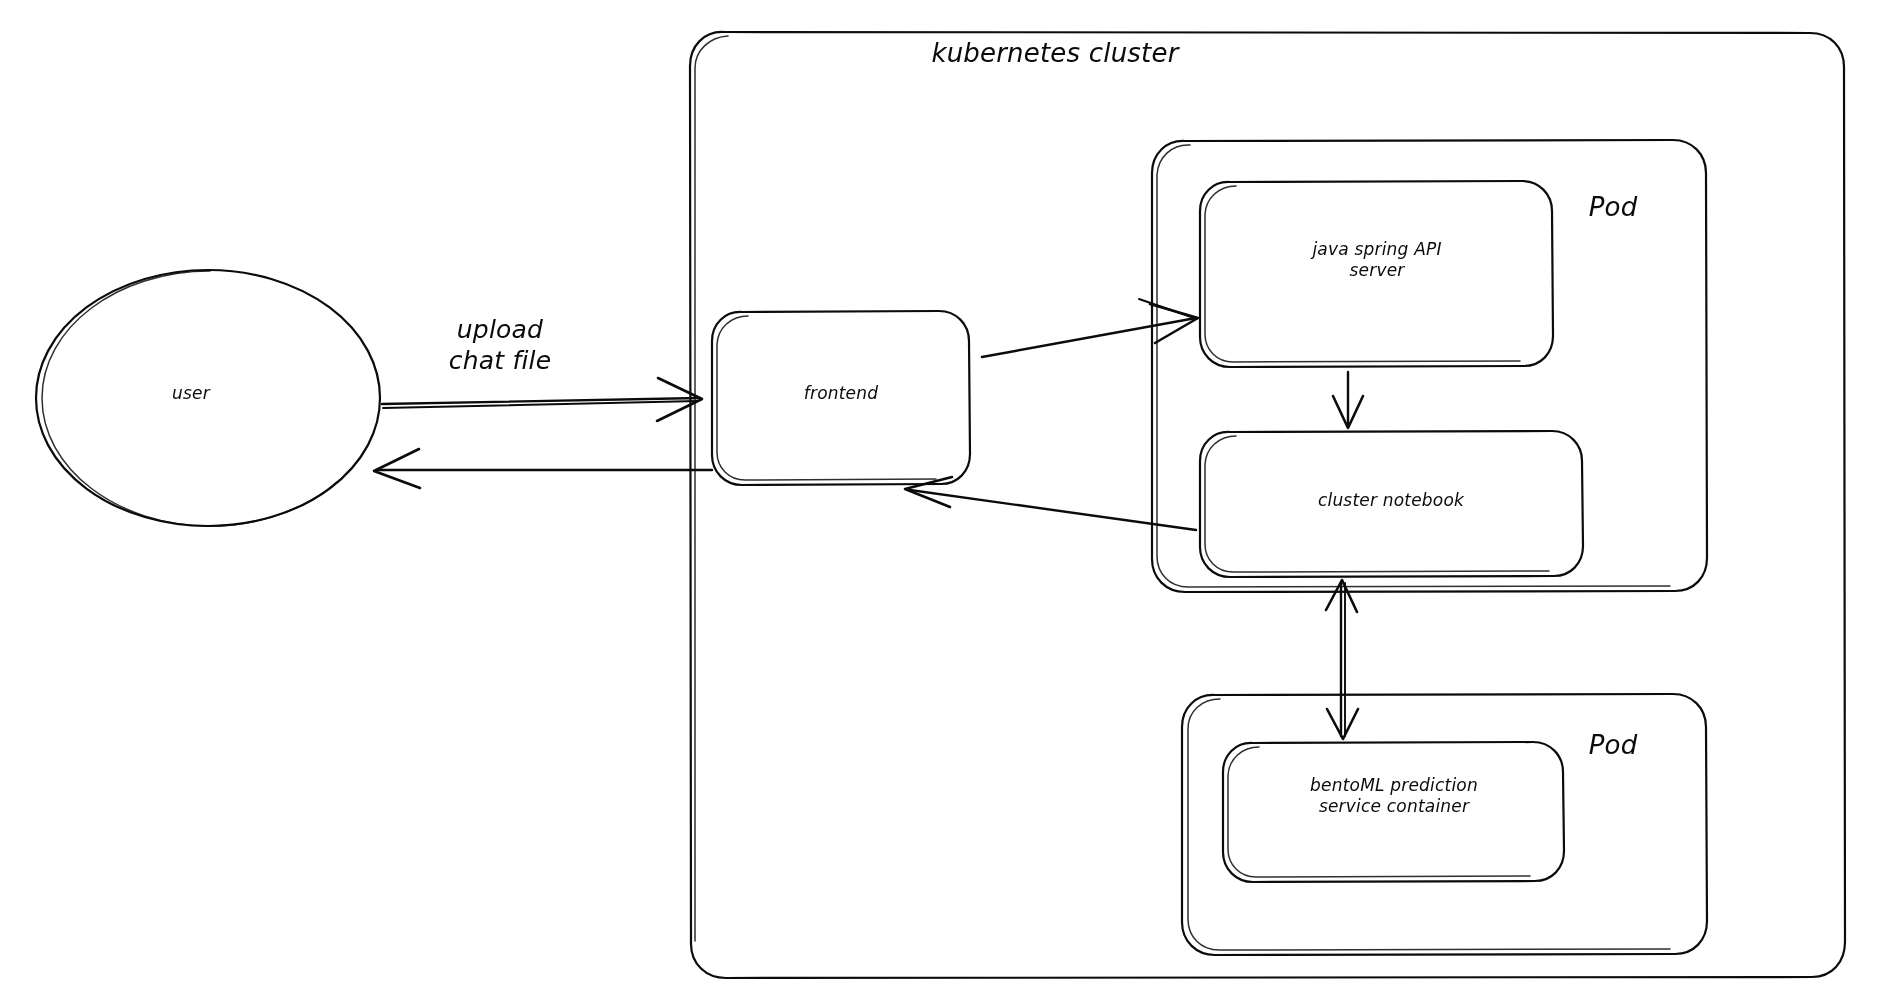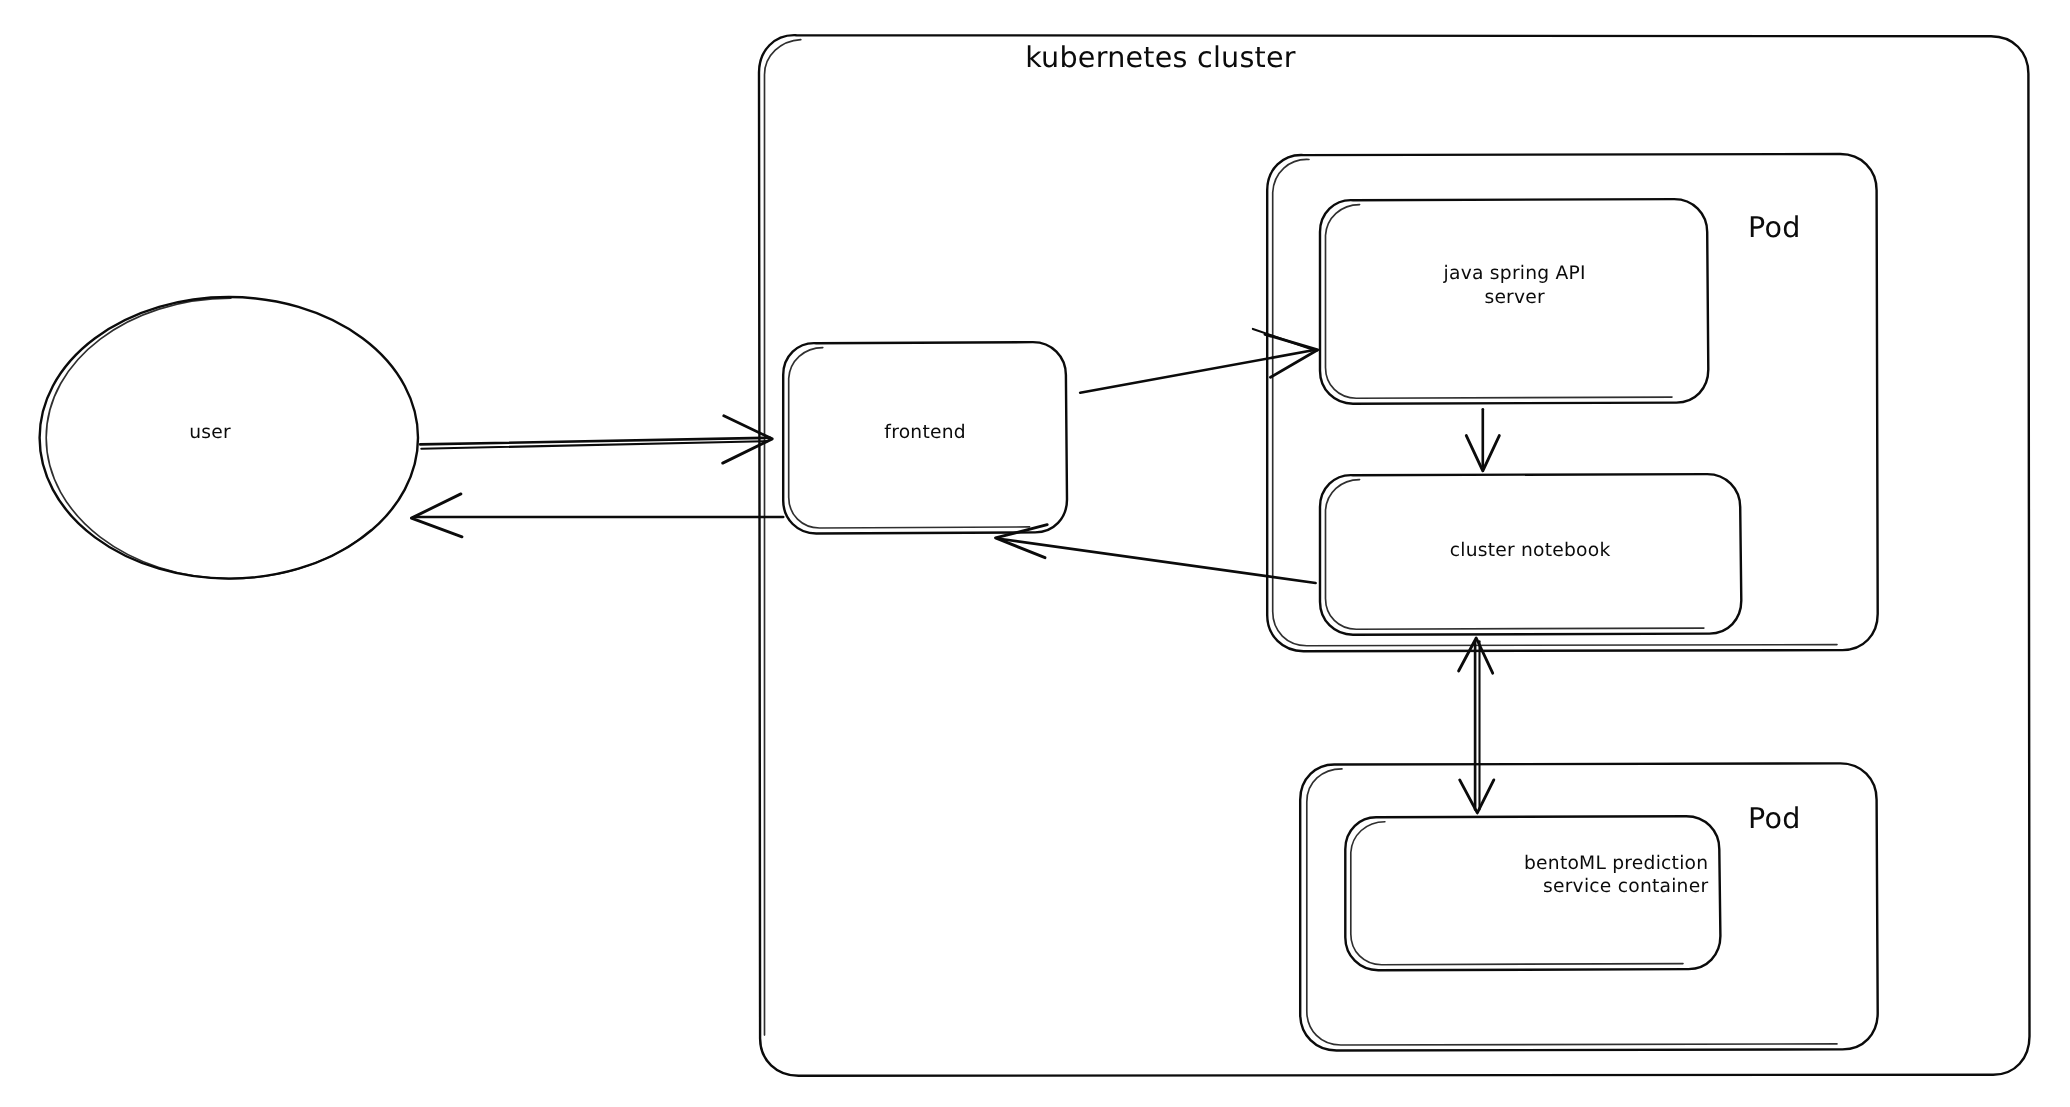--- a/index.html
+++ b/index.html
@@ -10,20 +10,21 @@
   }
   body {
     font-family: "DejaVu Sans", sans-serif;
   }
   #canvas {
     position: relative;
     width: 1882px;
     height: 1006px;
     background: #ffffff;
     overflow: hidden;
+    font-style: italic;
   }
   svg.diagram {
     position: absolute;
     top: 0;
     left: 0;
     width: 1882px;
     height: 1006px;
   }
   .shape-outline {
     fill: #ffffff;
@@ -232,18 +233,20 @@
 
   <div class="label node-label" style="left:111px; top:383px; width:160px;">user</div>
 
   <div class="label node-label" style="left:731px; top:383px; width:220px;">frontend</div>
 
   <div class="label node-label" style="left:1215px; top:239px; width:324px;">java spring API
 server</div>
 
   <div class="label node-label" style="left:1213px; top:490px; width:356px;">cluster notebook</div>
 
-  <div class="label node-label" style="left:1235px; top:775px; width:318px;text-align:right;">bentoML prediction
+  <div class="label node-label" style="left:1235px; top:775px; width:318px;">bentoML prediction
 service container</div>
 
+  <div class="label edge-label" style="left:381px; top:315px; width:238px;">upload
+chat file</div>
 
 
 </div>
 
 </body></html>

